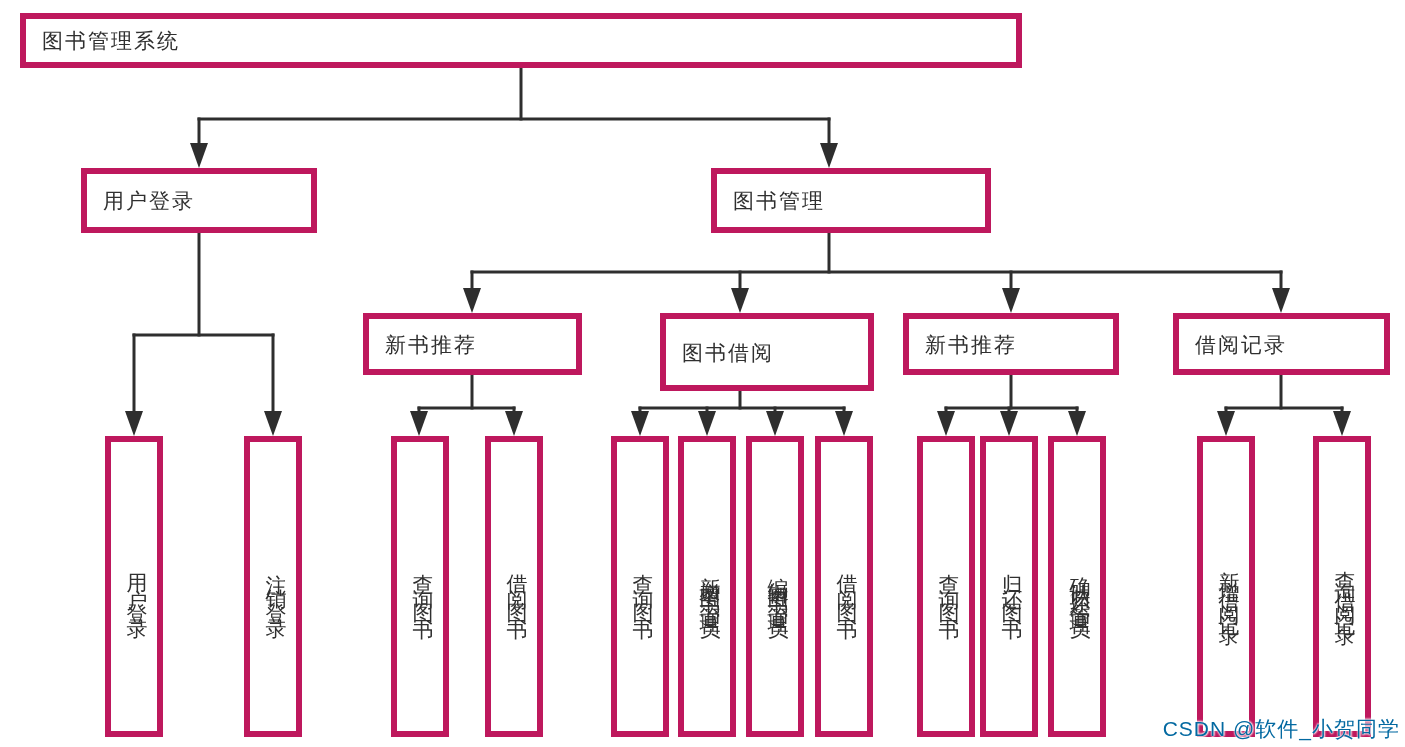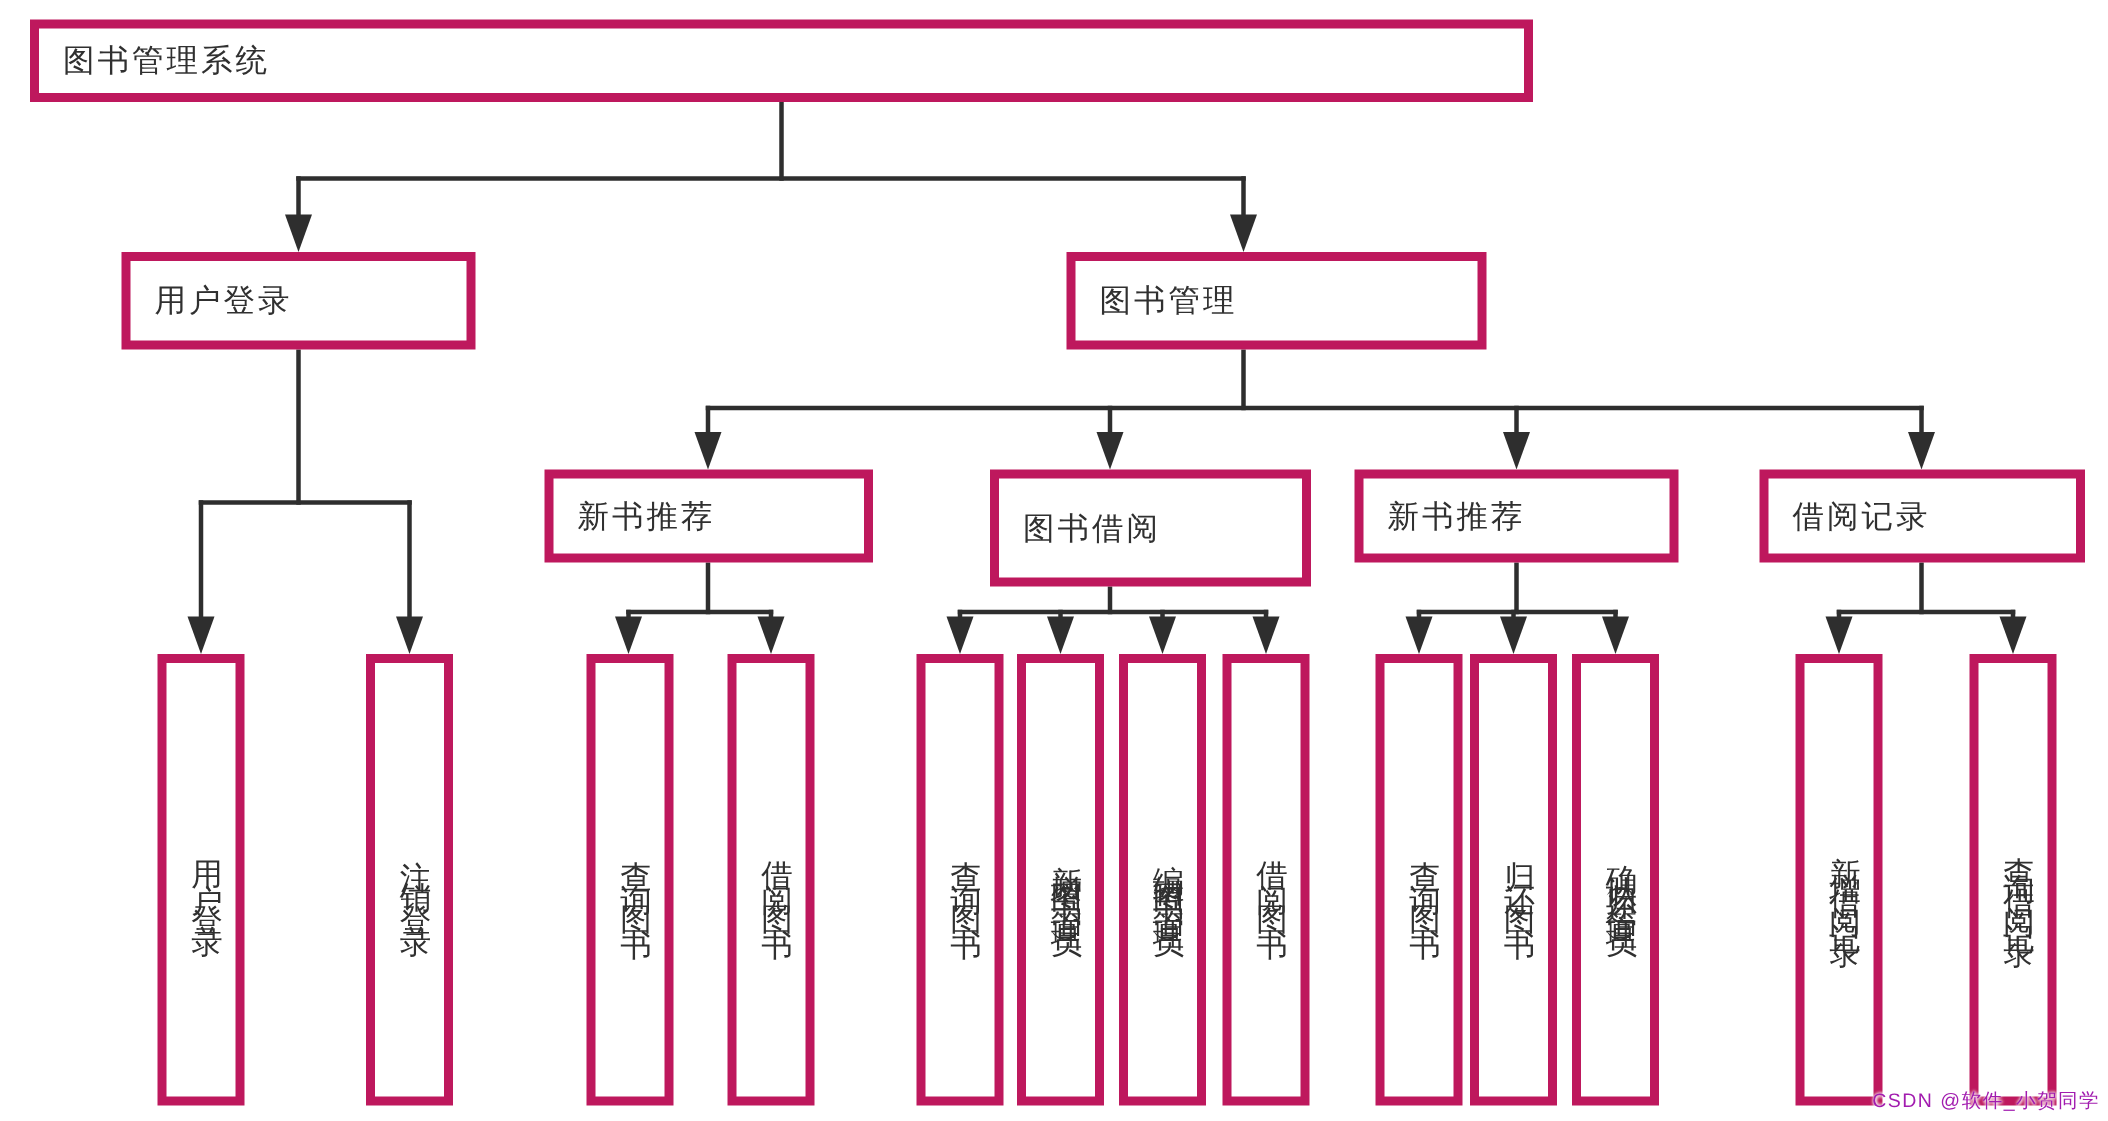--- a/index.html
+++ b/index.html
@@ -51,22 +51,22 @@
     letter-spacing: 11px;
   }
   .node.leaf.spread .lbl {
     letter-spacing: 15px;
   }
   .watermark {
     position: absolute;
     right: 5px;
     bottom: 4px;
     z-index: 3;
-    font-size: 13px;
-    color: #a21caf;
+    font-size: 21px;
+    color: #0369a1;
     letter-spacing: 1px;
     text-shadow: 0 1px 2px rgba(255,255,255,0.95), 0 -1px 2px rgba(255,255,255,0.95), 1px 0 2px rgba(255,255,255,0.95);
     white-space: nowrap;
   }
 </style>
 </head>
 <body>
 
 <div class="canvas">
 

